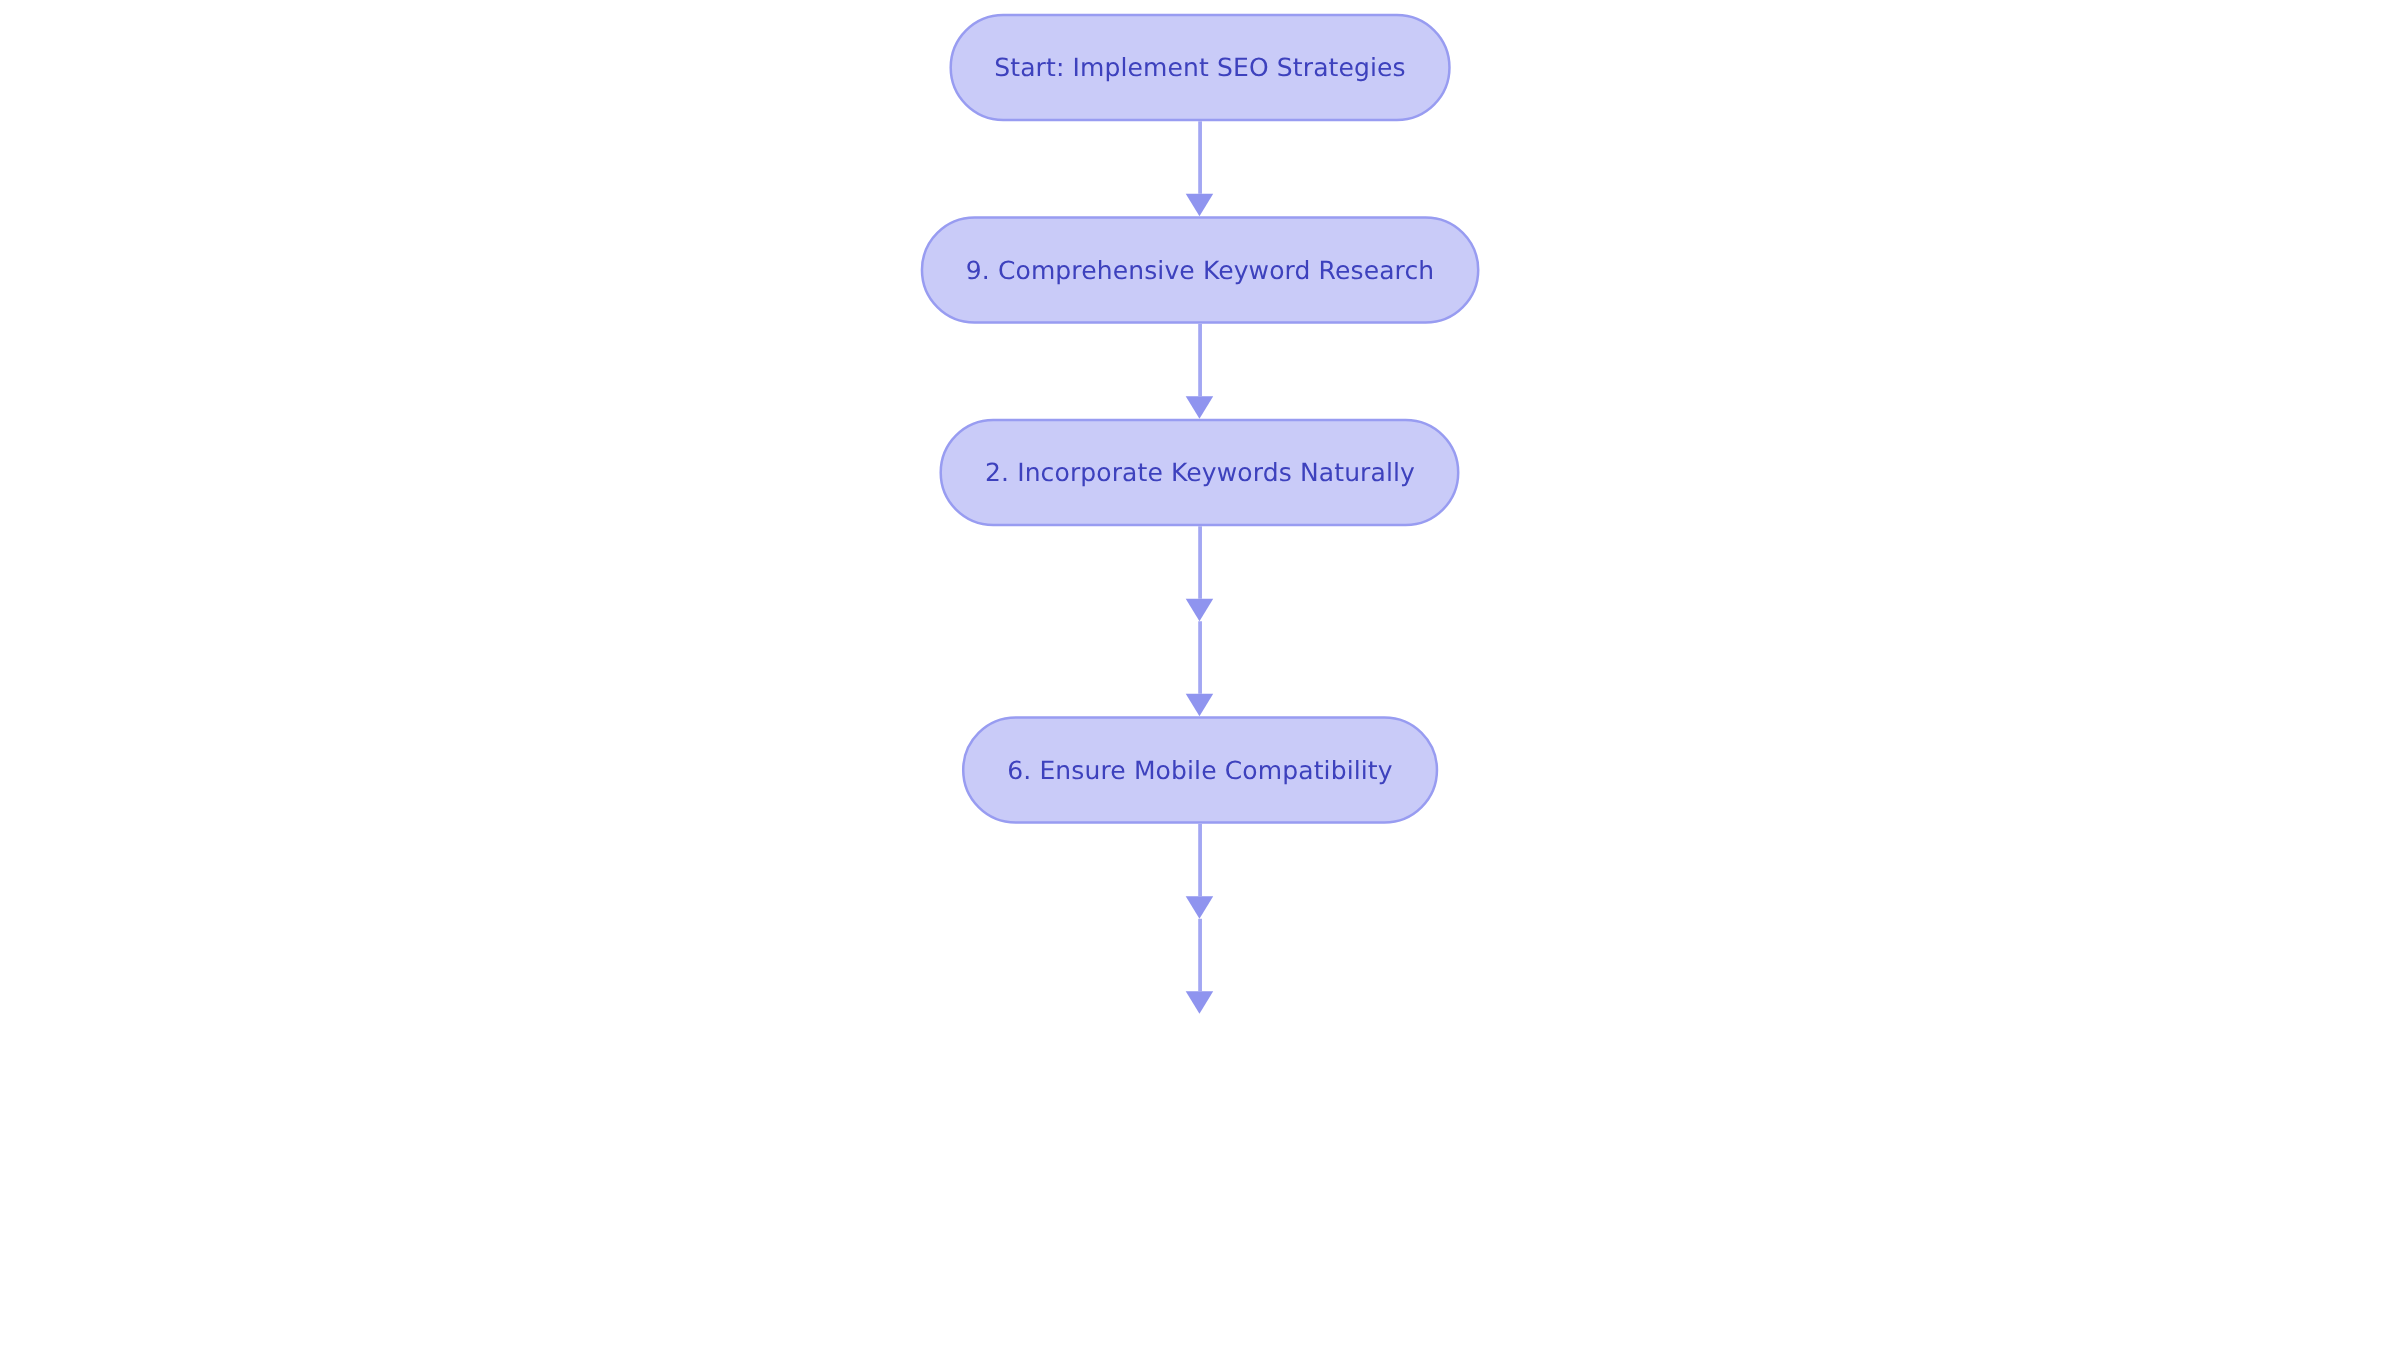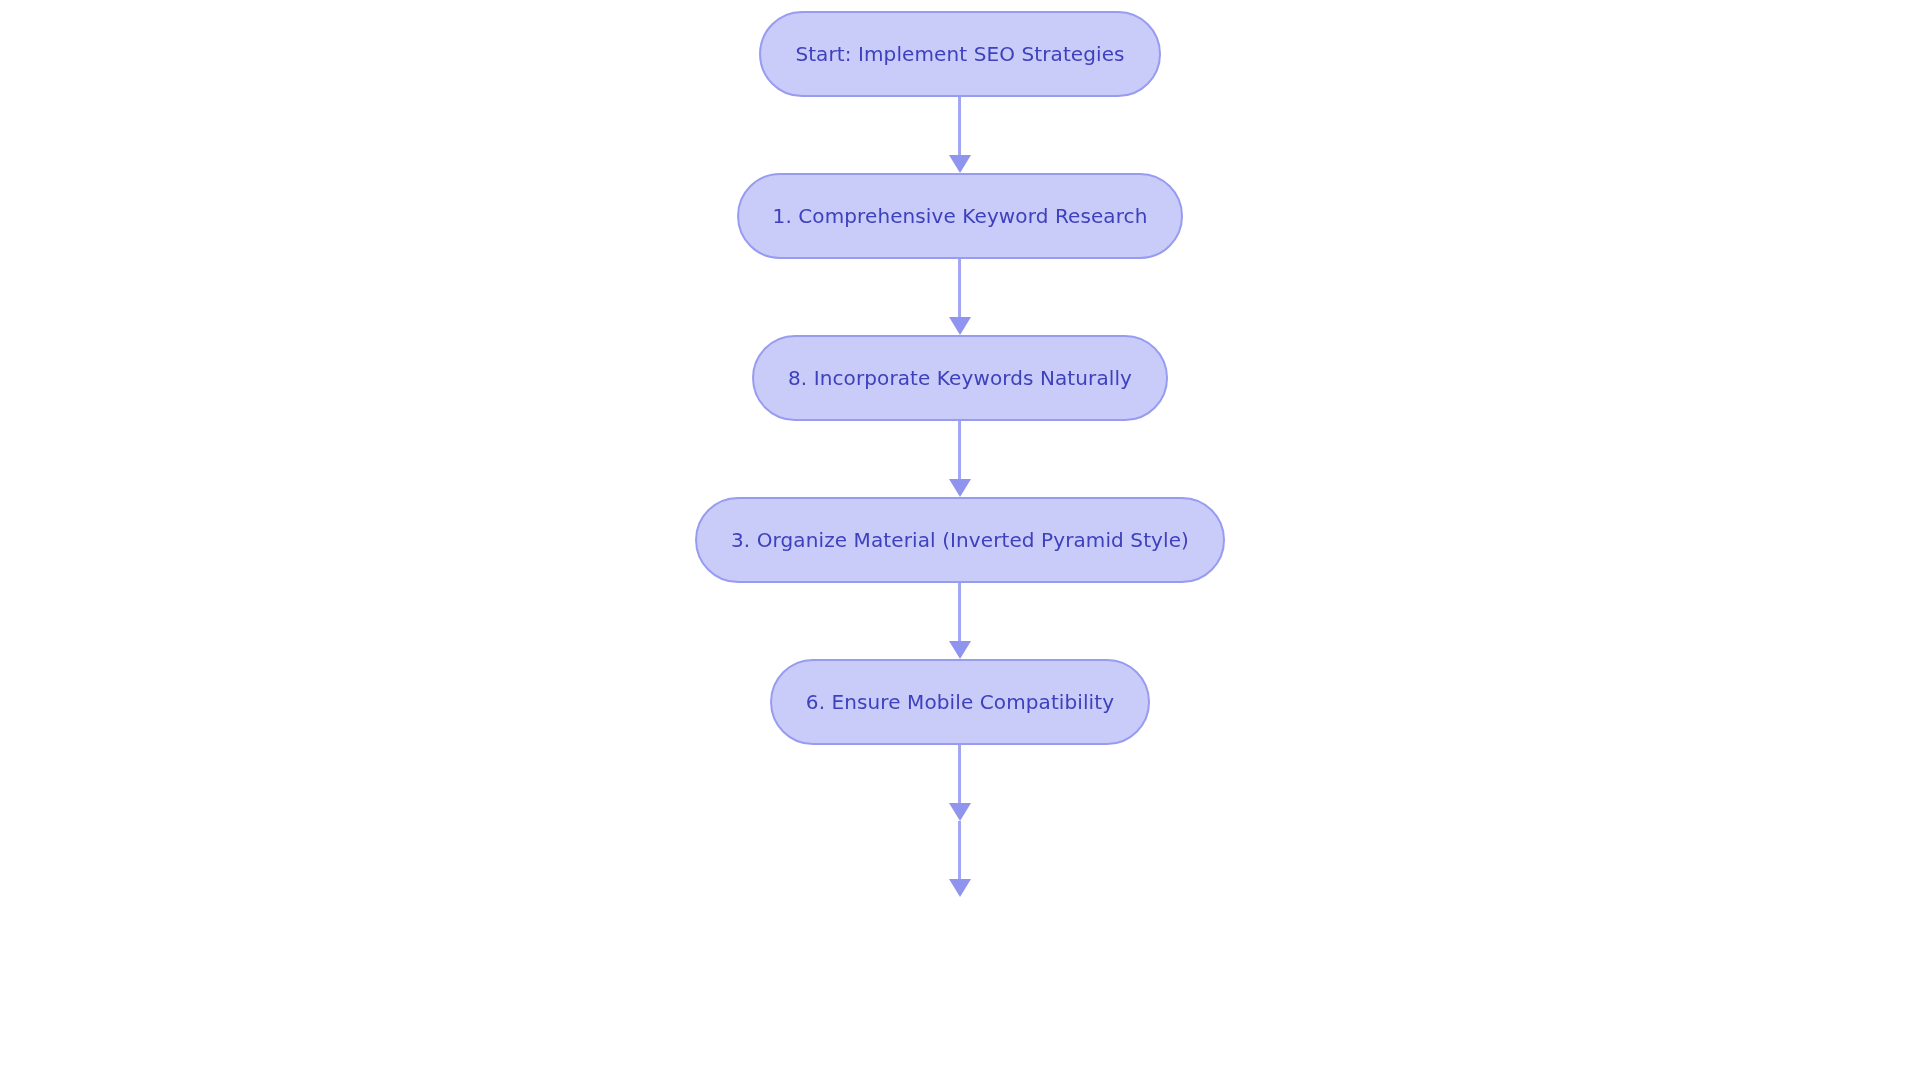--- a/index.html
+++ b/index.html
@@ -67,40 +67,37 @@
     <div class="flow-node">
       <span>Start: Implement SEO Strategies</span>
     </div>
 
     <div class="flow-arrow">
       <div class="arrow-line"></div>
       <div class="arrow-head"></div>
     </div>
 
     <div class="flow-node">
-      <span>1. Comprehensive Keyword Research</span>
+      <span>9. Comprehensive Keyword Research</span>
     </div>
 
     <div class="flow-arrow">
       <div class="arrow-line"></div>
       <div class="arrow-head"></div>
     </div>
 
     <div class="flow-node">
-      <span>8. Incorporate Keywords Naturally</span>
+      <span>2. Incorporate Keywords Naturally</span>
     </div>
 
     <div class="flow-arrow">
       <div class="arrow-line"></div>
       <div class="arrow-head"></div>
     </div>
 
-    <div class="flow-node">
-      <span>3. Organize Material (Inverted Pyramid Style)</span>
-    </div>
 
     <div class="flow-arrow">
       <div class="arrow-line"></div>
       <div class="arrow-head"></div>
     </div>
 
     <div class="flow-node">
       <span>6. Ensure Mobile Compatibility</span>
     </div>
 

